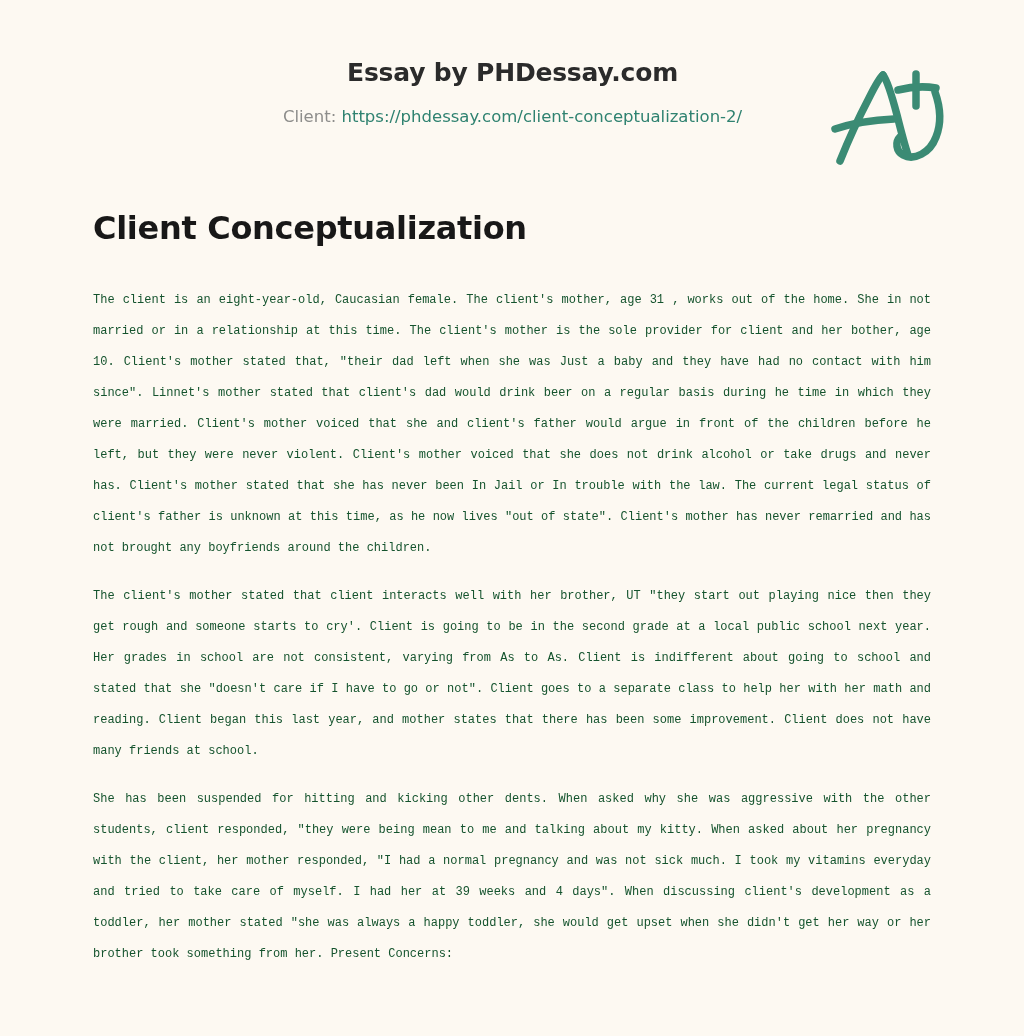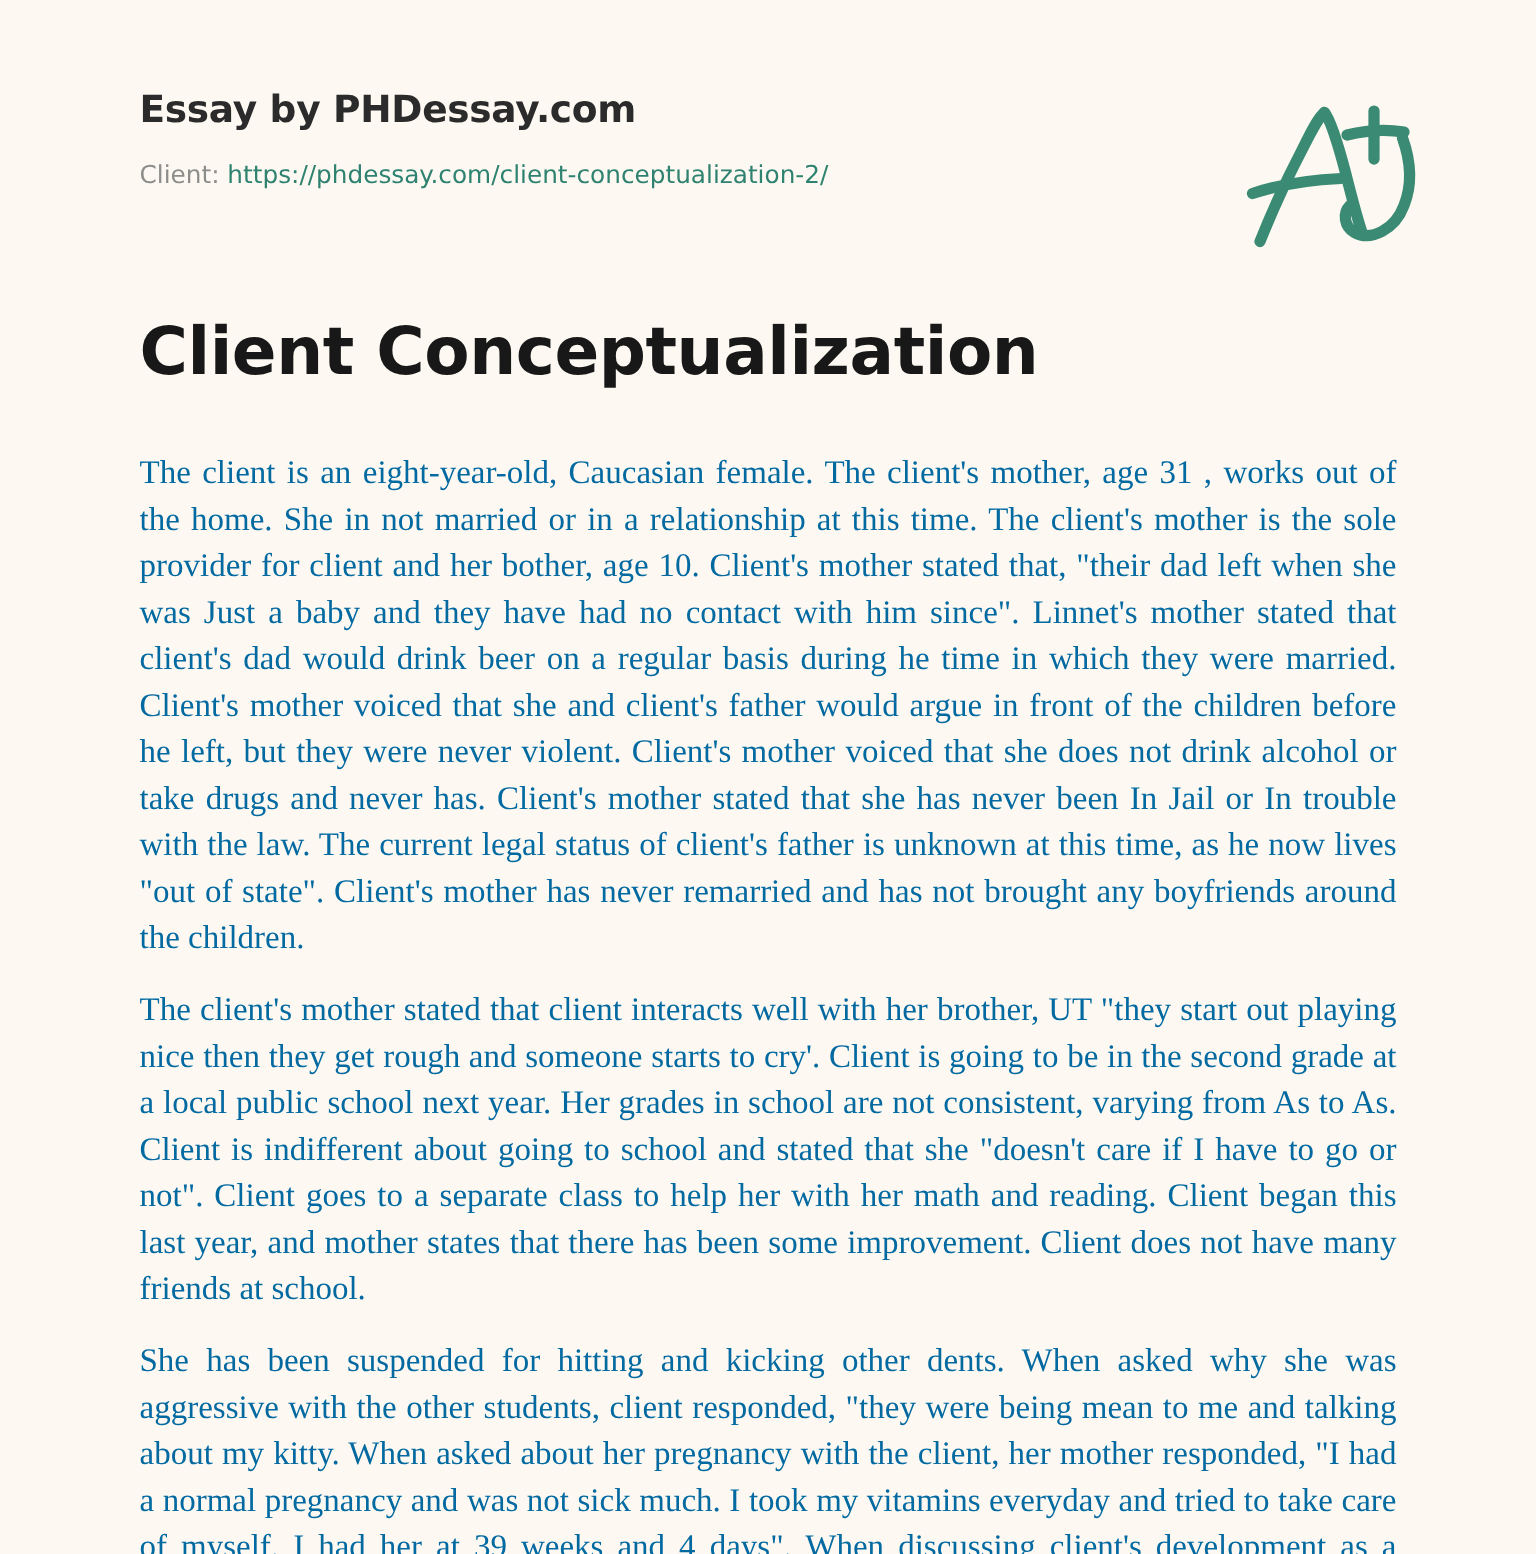--- a/index.html
+++ b/index.html
@@ -23,20 +23,21 @@
     box-sizing: border-box;
     padding: 0;
   }
 
   
   .header {
     position: relative;
     padding: 58px 92px 0 93px;
     height: 152px;
     box-sizing: border-box;
+    text-align: center;
   }
 
   .brand-title {
     font-size: 25px;
     font-weight: bold;
     color: #2b2b2b;
     letter-spacing: -0.2px;
     line-height: 1.2;
     margin: 0;
     font-family: "DejaVu Sans", sans-serif;
@@ -70,41 +71,41 @@
     display: block;
   }
 
   
   .article {
     padding: 0 93px 0 93px;
     box-sizing: border-box;
   }
 
   .doc-title {
-    font-size: 44px;
+    font-size: 32px;
     font-weight: bold;
     color: #181818;
     letter-spacing: -0.3px;
     line-height: 1.15;
     margin: 58px 0 11px 0;
     font-family: "DejaVu Sans", sans-serif;
   }
 
   .body-copy {
     margin-top: 38px;
   }
 
   .body-copy p {
     margin: 0 0 17px 0;
-    font-size: 22px;
+    font-size: 12px;
     line-height: 31px;
-    color: #0369a1;
+    color: #14532d;
     text-align: justify;
     text-justify: inter-word;
-    font-family: Liberation Serif, serif;
+    font-family: Liberation Mono, monospace;
     hyphens: none;
   }
 
   .body-copy p:last-child {
     margin-bottom: 0;
   }
 </style>
 </head>
 <body>
 

